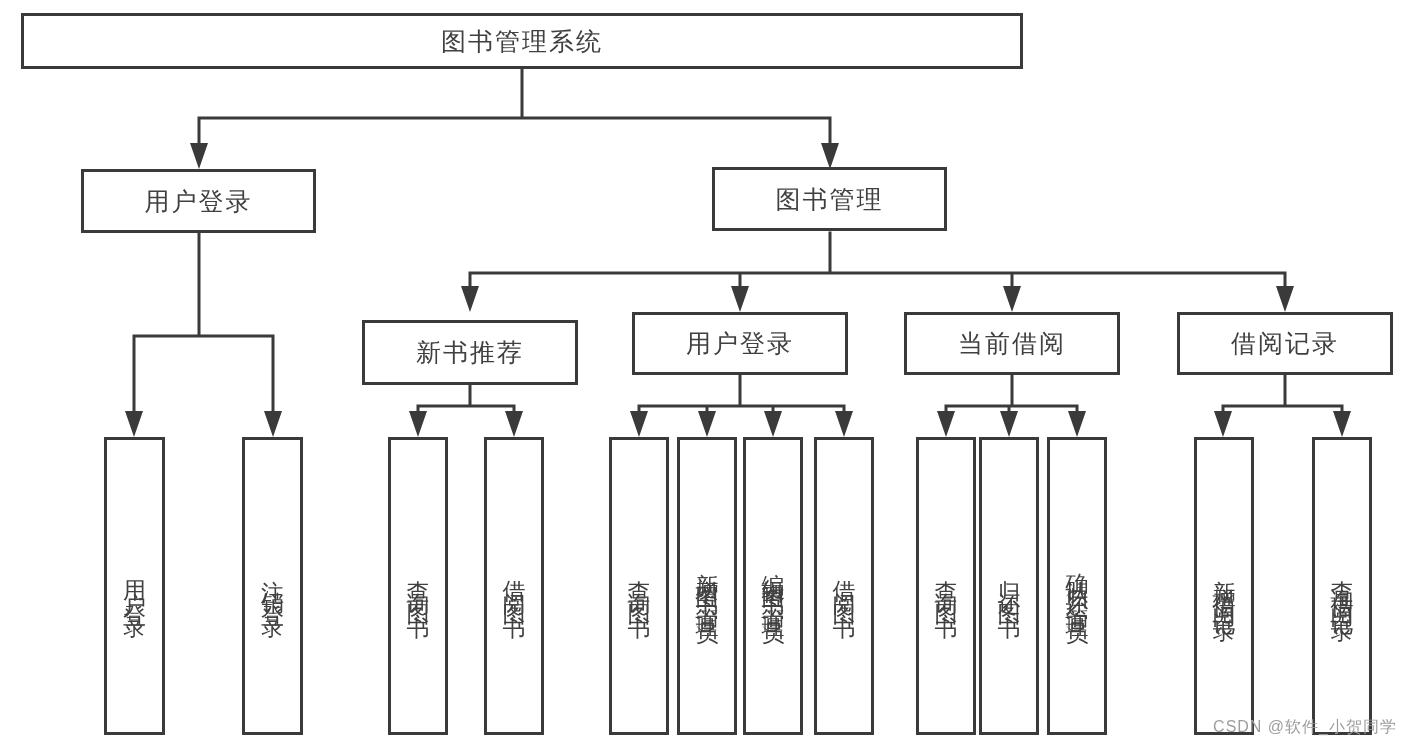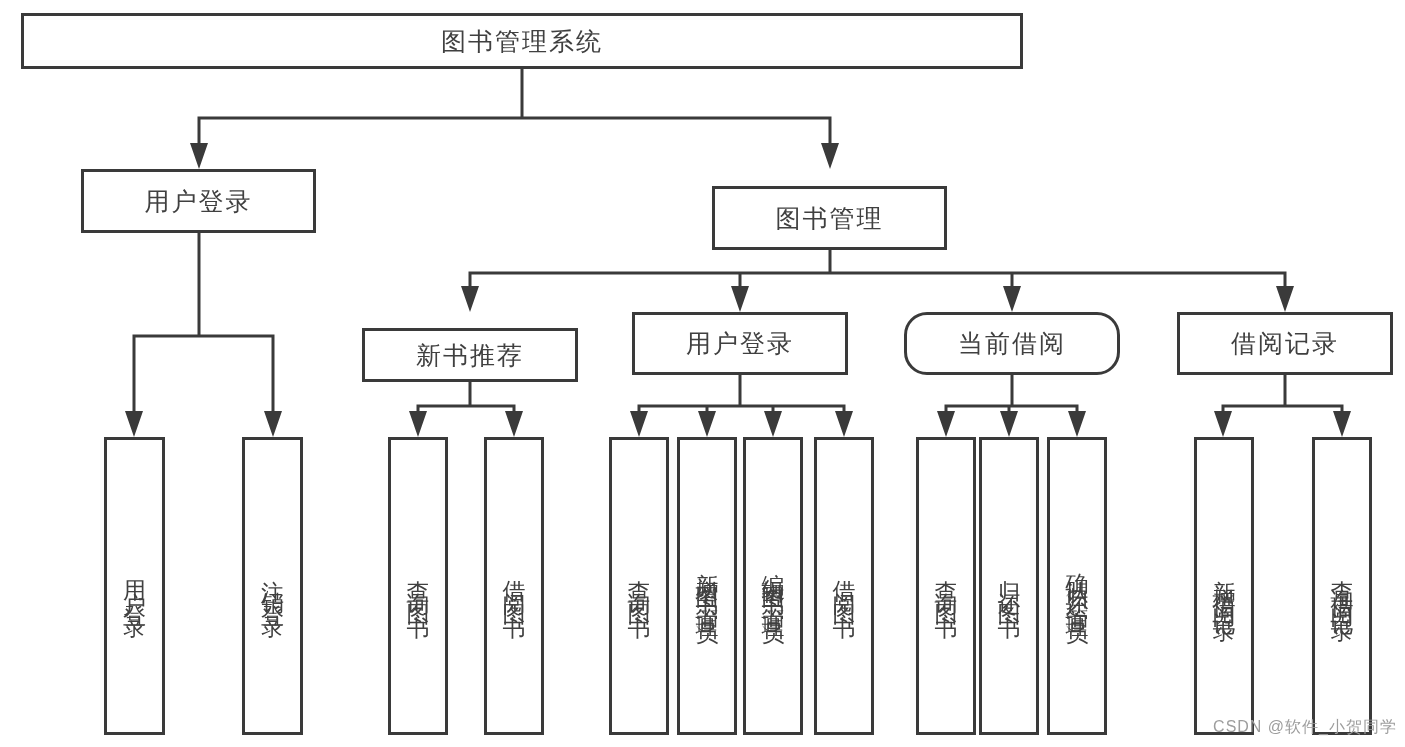--- a/index.html
+++ b/index.html
@@ -35,24 +35,24 @@
     writing-mode:vertical-rl;
     font-size:23px;
     line-height:1;
   }
   .sp12 span{letter-spacing:12px;}
   .sp8  span{letter-spacing:8px;}
   .sp7  span{letter-spacing:7px;}
 
   #root{left:21px;top:13px;width:1002px;height:56px;}
   #l2a{left:81px;top:169px;width:235px;height:64px;}
-  #l2b{left:712px;top:186px;width:235px;height:64px;}
-  #s1{left:362px;top:328px;width:216px;height:54px;}
+  #l2b{left:712px;top:167px;width:235px;height:64px;}
+  #s1{left:362px;top:320px;width:216px;height:65px;}
   #s2{left:632px;top:312px;width:216px;height:63px;}
-  #s3{left:904px;top:312px;width:216px;height:63px;border-radius:23px;}
+  #s3{left:904px;top:312px;width:216px;height:63px;}
   #s4{left:1177px;top:312px;width:216px;height:63px;}
 
   .leaf{top:437px;height:298px;width:60px;}
   #g1a{left:104px;width:61px;}
   #g1b{left:242px;width:61px;}
   #g2a{left:388px;}
   #g2b{left:484px;}
   #g3a{left:609px;}
   #g3b{left:677px;}
   #g3c{left:743px;}

